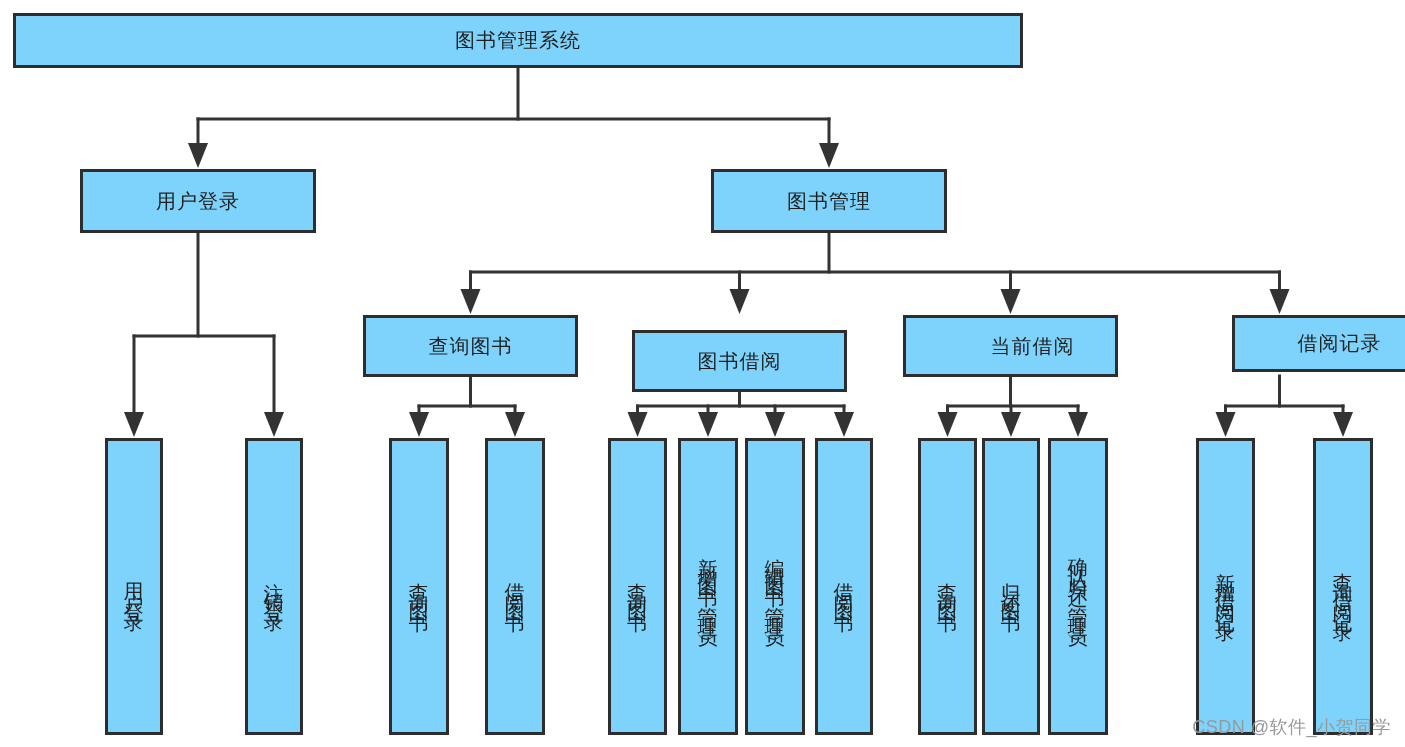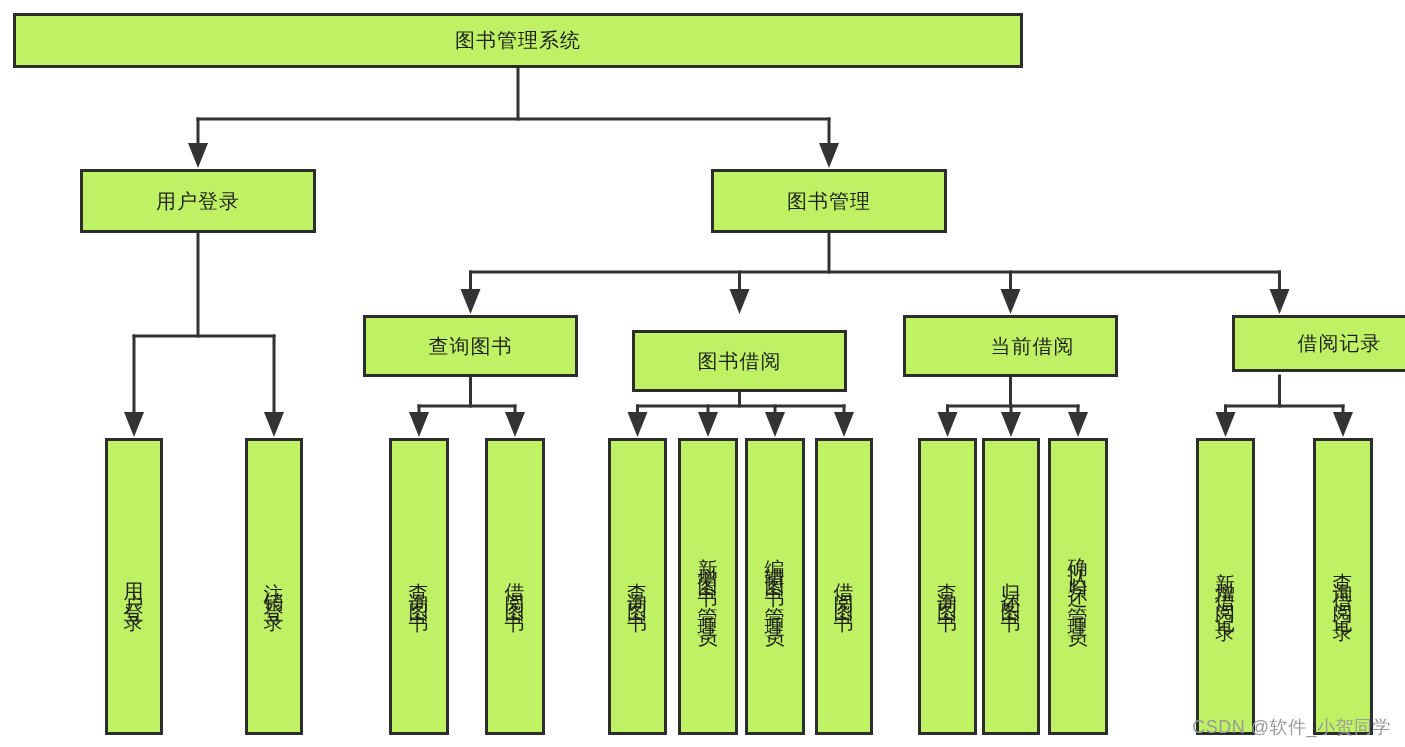--- a/index.html
+++ b/index.html
@@ -14,21 +14,21 @@
   #connectors {
     position: absolute;
     left: 0; top: 0;
     width: 1405px; height: 747px;
     z-index: 1;
   }
   #nodes { position: absolute; left: 0; top: 0; z-index: 2; }
   .node {
     position: absolute;
     box-sizing: border-box;
-    background: #bef264;
+    background: #7dd3fc;
     border: 3px solid #2d2d2d;
     color: #1f1f1f;
     display: flex;
     align-items: center;
     justify-content: center;
     z-index: 2;
   }
   .node.h span {
     font-size: 20px;
     letter-spacing: 1px;

